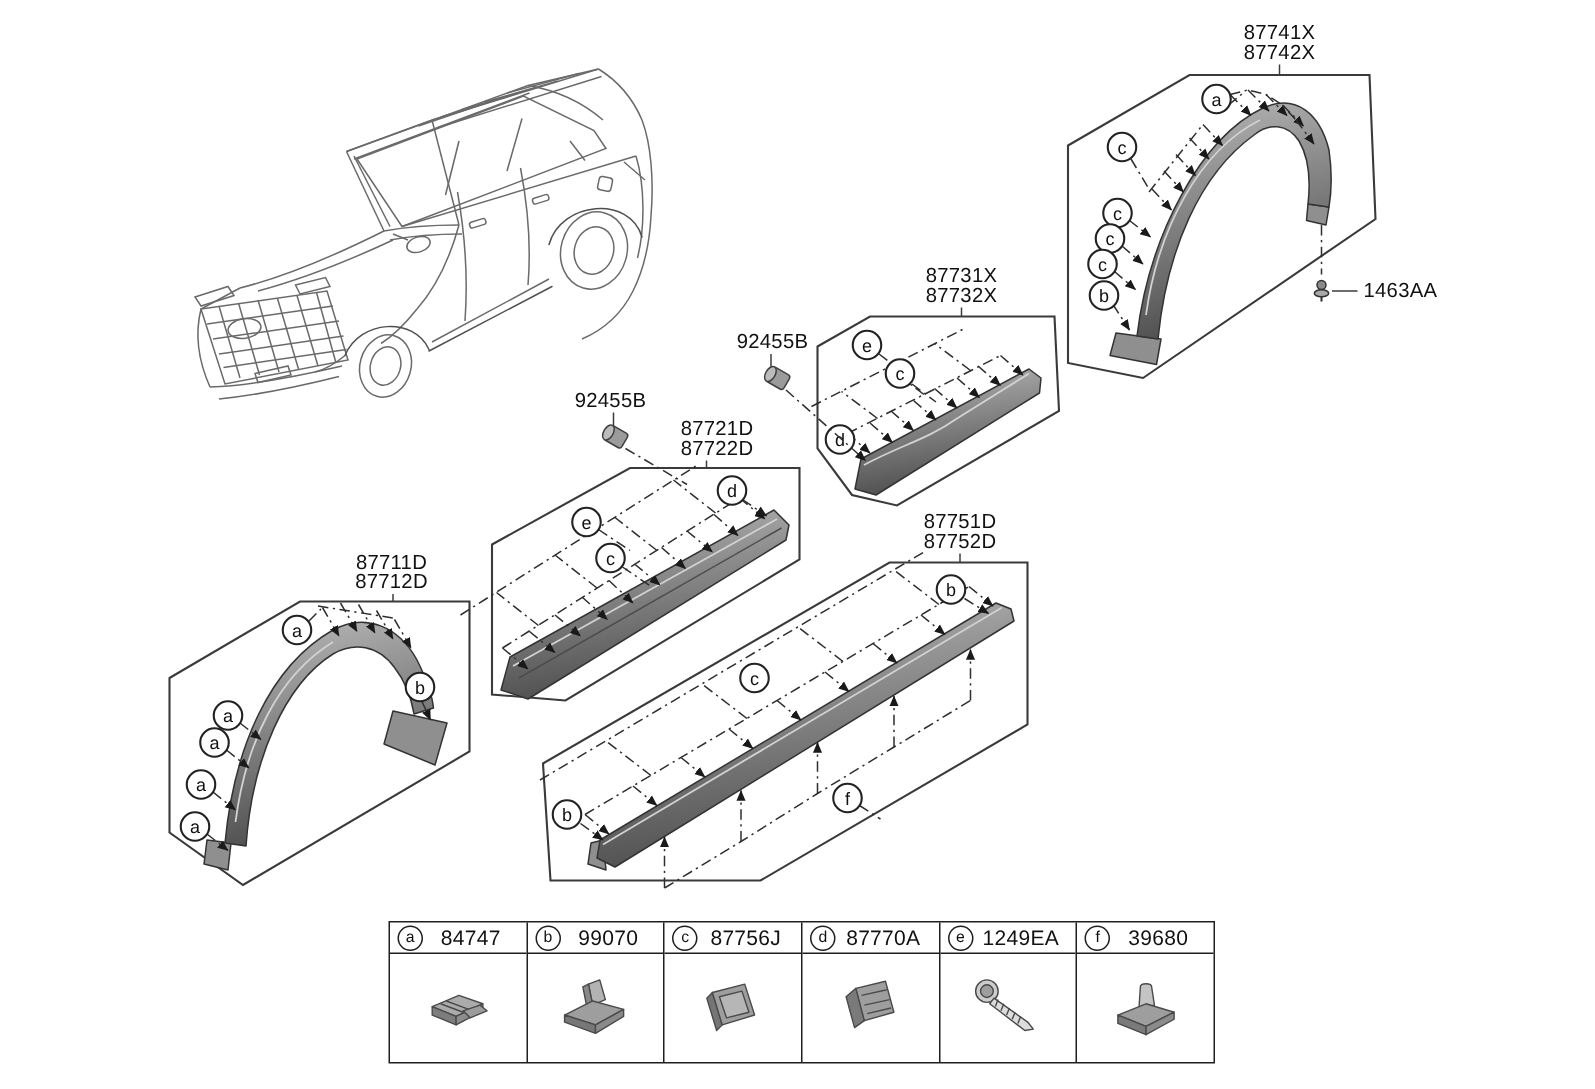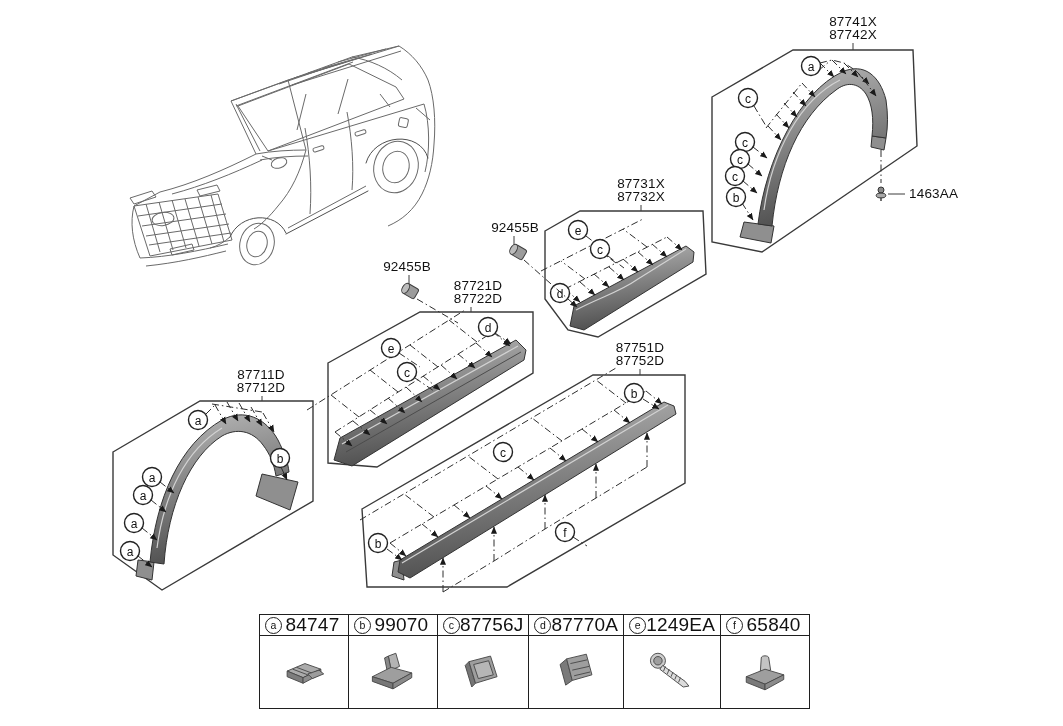--- a/index.html
+++ b/index.html
@@ -22,21 +22,21 @@
   .grom ellipse{fill:#bcbcbc;stroke:#3f3f3f;stroke-width:1;}
   
   .legend{position:absolute;left:259px;top:614px;width:551px;height:95px;display:flex;
           border:1.6px solid #1f1f1f;background:#fff;box-sizing:border-box;}
   .lcol{flex:1;display:flex;flex-direction:column;border-right:1.6px solid #1f1f1f;box-sizing:border-box;}
   .lcol:last-child{border-right:none;}
   .lhead{height:21px;border-bottom:1.6px solid #1f1f1f;display:flex;align-items:center;
          padding:0 5px;box-sizing:border-box;}
   .lletter{width:15px;height:15px;border:1.3px solid #1f1f1f;border-radius:50%;
            font-size:10.5px;line-height:14px;text-align:center;color:#111;flex:none;}
-  .lnum{flex:1;text-align:center;font-size:19px;color:#111;letter-spacing:.2px;}
+  .lnum{flex:1;text-align:center;font-size:14px;color:#111;letter-spacing:.2px;}
   .lbody{flex:1;display:flex;align-items:center;justify-content:center;}
   .licon path,.licon circle{stroke:#4a4a4a;stroke-width:1;stroke-linejoin:round;}
 </style>
 </head>
 <body>
 
 <div class="stage">
 <svg width="1063" height="726" viewBox="0 0 1063 726">
   <defs>
     <marker id="arr" viewBox="0 0 10 10" refX="8.5" refY="5" markerWidth="8" markerHeight="8" orient="auto-start-reverse">
@@ -495,21 +495,21 @@
             <path d="M29,25 L27,30" fill="none"></path>
         <path d="M33,28 L31,33" fill="none"></path>
             <path d="M37,31 L35,36" fill="none"></path>
         <path d="M41,34 L39,39" fill="none"></path>
       </svg>
     </div>
   </div>
   <div class="lcol">
     <div class="lhead">
       <span class="lletter">f</span>
-      <span class="lnum">65840</span>
+      <span class="lnum">39680</span>
     </div>
     <div class="lbody">
       <svg class="licon" width="60" height="54" viewBox="0 0 64 56">
         <path d="M28,13 C28,10 36,10 36,13 L38,26 L27,28 Z" fill="#c4c4c4"></path>
         <path d="M12,33 L32,25 L52,31 L32,41 Z" fill="#9e9e9e"></path>
         <path d="M12,33 L32,41 L32,47 L12,39 Z" fill="#7a7a7a"></path>
         <path d="M32,41 L52,31 L52,36 L32,47 Z" fill="#8b8b8b"></path>
       </svg>
     </div>
   </div>

